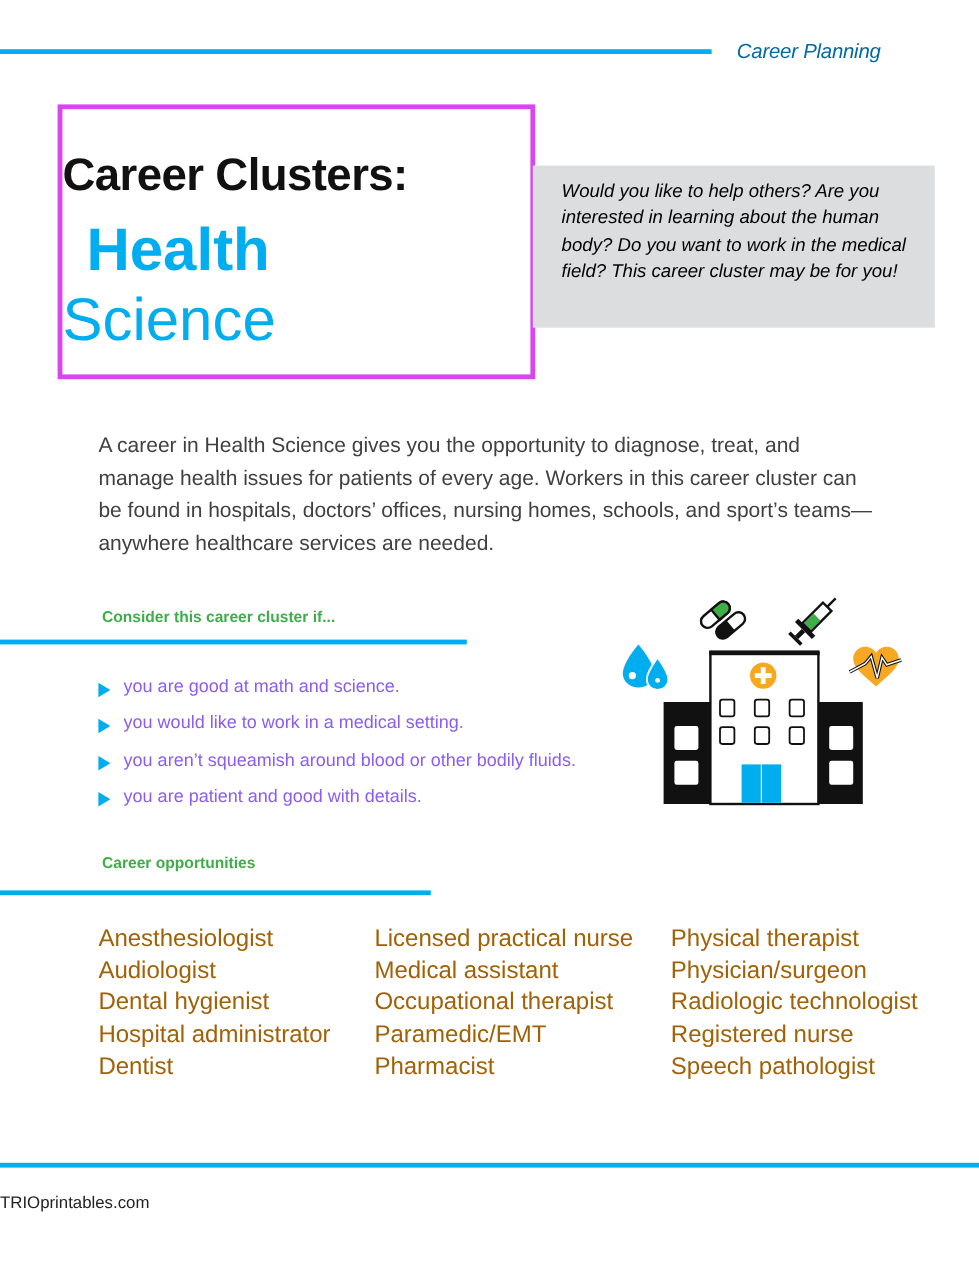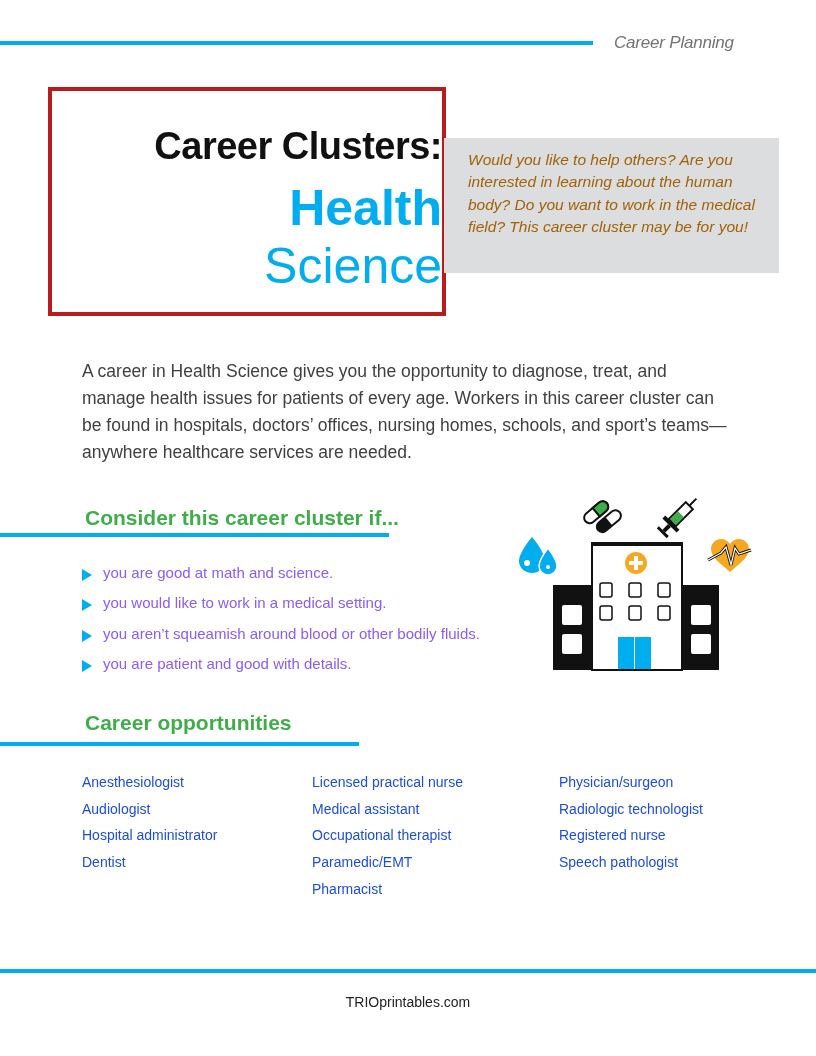--- a/index.html
+++ b/index.html
@@ -2,50 +2,50 @@
 <html><head>
   <meta charset="utf-8">
   <style>
     html, body { margin: 0; padding: 0; }
     body {
       width: 816px; height: 1056px; position: relative; overflow: hidden;
       background: #ffffff; font-family: "Liberation Sans", sans-serif; color: #222;
     }
     .abs { position: absolute; }
     .top-rule { left: 0; top: 41px; width: 593px; height: 4px; background: #00aeef; }
-    .header-label { left: 614px; top: 33px; font-size: 17px; font-style: italic; color: #737373; letter-spacing: -0.2px; }
+    .header-label { left: 614px; top: 33px; font-size: 17px; font-style: italic; color: #0369a1; letter-spacing: -0.2px; }
     .title-box {
       left: 48px; top: 87px; width: 398px; height: 229px;
-      border: 4px solid #b91c1c; box-sizing: border-box; text-align: right;
+      border: 4px solid #d946ef; box-sizing: border-box; text-align: left;
     }
     .title-line1 { position: absolute; left: 0; right: 0; top: 34px; font-size: 38px; font-weight: bold; color: #111; letter-spacing: -0.5px; }
     .title-line2 { position: absolute; left: 0; right: 0; top: 88px; font-size: 50px; font-weight: bold; color: #00aeef; line-height: 58px; margin-left: 20px; }
     .title-line3 { position: absolute; left: 0; right: 0; top: 146px; font-size: 50px; font-weight: normal; color: #00aeef; line-height: 58px; }
     .callout {
       left: 444px; top: 138px; width: 335px; height: 135px; background: #dcdddf;
       box-sizing: border-box; padding: 11px 20px 0 24px;
-      font-size: 15.5px; font-style: italic; line-height: 22.3px; color: #a16207;
+      font-size: 15.5px; font-style: italic; line-height: 22.3px; color: #000000;
     }
     .intro {
       left: 82px; top: 358px; width: 650px; font-size: 17.5px; line-height: 27px; color: #404040;
     }
-    .section-heading { font-size: 21px; font-weight: bold; color: #3fae49; }
+    .section-heading { font-size: 13px; font-weight: bold; color: #3fae49; }
     .sec1-heading { left: 85px; top: 506px; }
     .sec1-rule { left: 0; top: 533px; width: 389px; height: 4px; background: #00aeef; }
     .bullets { left: 82px; top: 550px; list-style: none; margin: 0; padding: 0; }
     .bullets li { display: flex; align-items: flex-end; height: 30.5px; font-size: 15px; color: #8b5cf6; }
     .tri { width: 0; height: 0; border-top: 6px solid transparent; border-bottom: 6px solid transparent; border-left: 10px solid #00aeef; margin-right: 11px; }
     .sec2-heading { left: 85px; top: 711px; }
     .sec2-rule { left: 0; top: 742px; width: 359px; height: 4px; background: #00aeef; }
     .careers { left: 82px; top: 769px; display: flex; }
     .career-col { display: flex; flex-direction: column; }
-    .career-col span { font-size: 14px; line-height: 26.7px; color: #1d4ed8; white-space: nowrap; }
+    .career-col span { font-size: 20px; line-height: 26.7px; color: #a16207; white-space: nowrap; }
     .col1 { width: 230px; } .col2 { width: 247px; } .col3 { width: 200px; }
     .bottom-rule { left: 0; top: 969px; width: 816px; height: 4px; background: #00aeef; }
-    .footer { left: 0; width: 816px; top: 994px; text-align: center; font-size: 14px; color: #222; }
+    .footer { left: 0; width: 816px; top: 994px; text-align: left; font-size: 14px; color: #222; }
     .illustration { left: 505px; top: 490px; width: 260px; height: 185px; }
   </style>
 </head>
 <body>
 
 <div class="abs top-rule"></div>
 <div class="abs header-label">Career Planning</div>
 
 <div class="abs title-box">
   <div class="title-line1">Career Clusters:</div>
@@ -138,31 +138,33 @@
   </svg>
 </div>
 
 <div class="abs section-heading sec2-heading">Career opportunities</div>
 <div class="abs sec2-rule"></div>
 
 <div class="abs careers">
   <div class="career-col col1">
     <span>Anesthesiologist</span>
     <span>Audiologist</span>
+    <span>Dental hygienist</span>
     <span>Hospital administrator</span>
     <span>Dentist</span>
   </div>
   <div class="career-col col2">
     <span>Licensed practical nurse</span>
     <span>Medical assistant</span>
     <span>Occupational therapist</span>
     <span>Paramedic/EMT</span>
     <span>Pharmacist</span>
   </div>
   <div class="career-col col3">
+    <span>Physical therapist</span>
     <span>Physician/surgeon</span>
     <span>Radiologic technologist</span>
     <span>Registered nurse</span>
     <span>Speech pathologist</span>
   </div>
 </div>
 
 <div class="abs bottom-rule"></div>
 <div class="abs footer">TRIOprintables.com</div>
 

